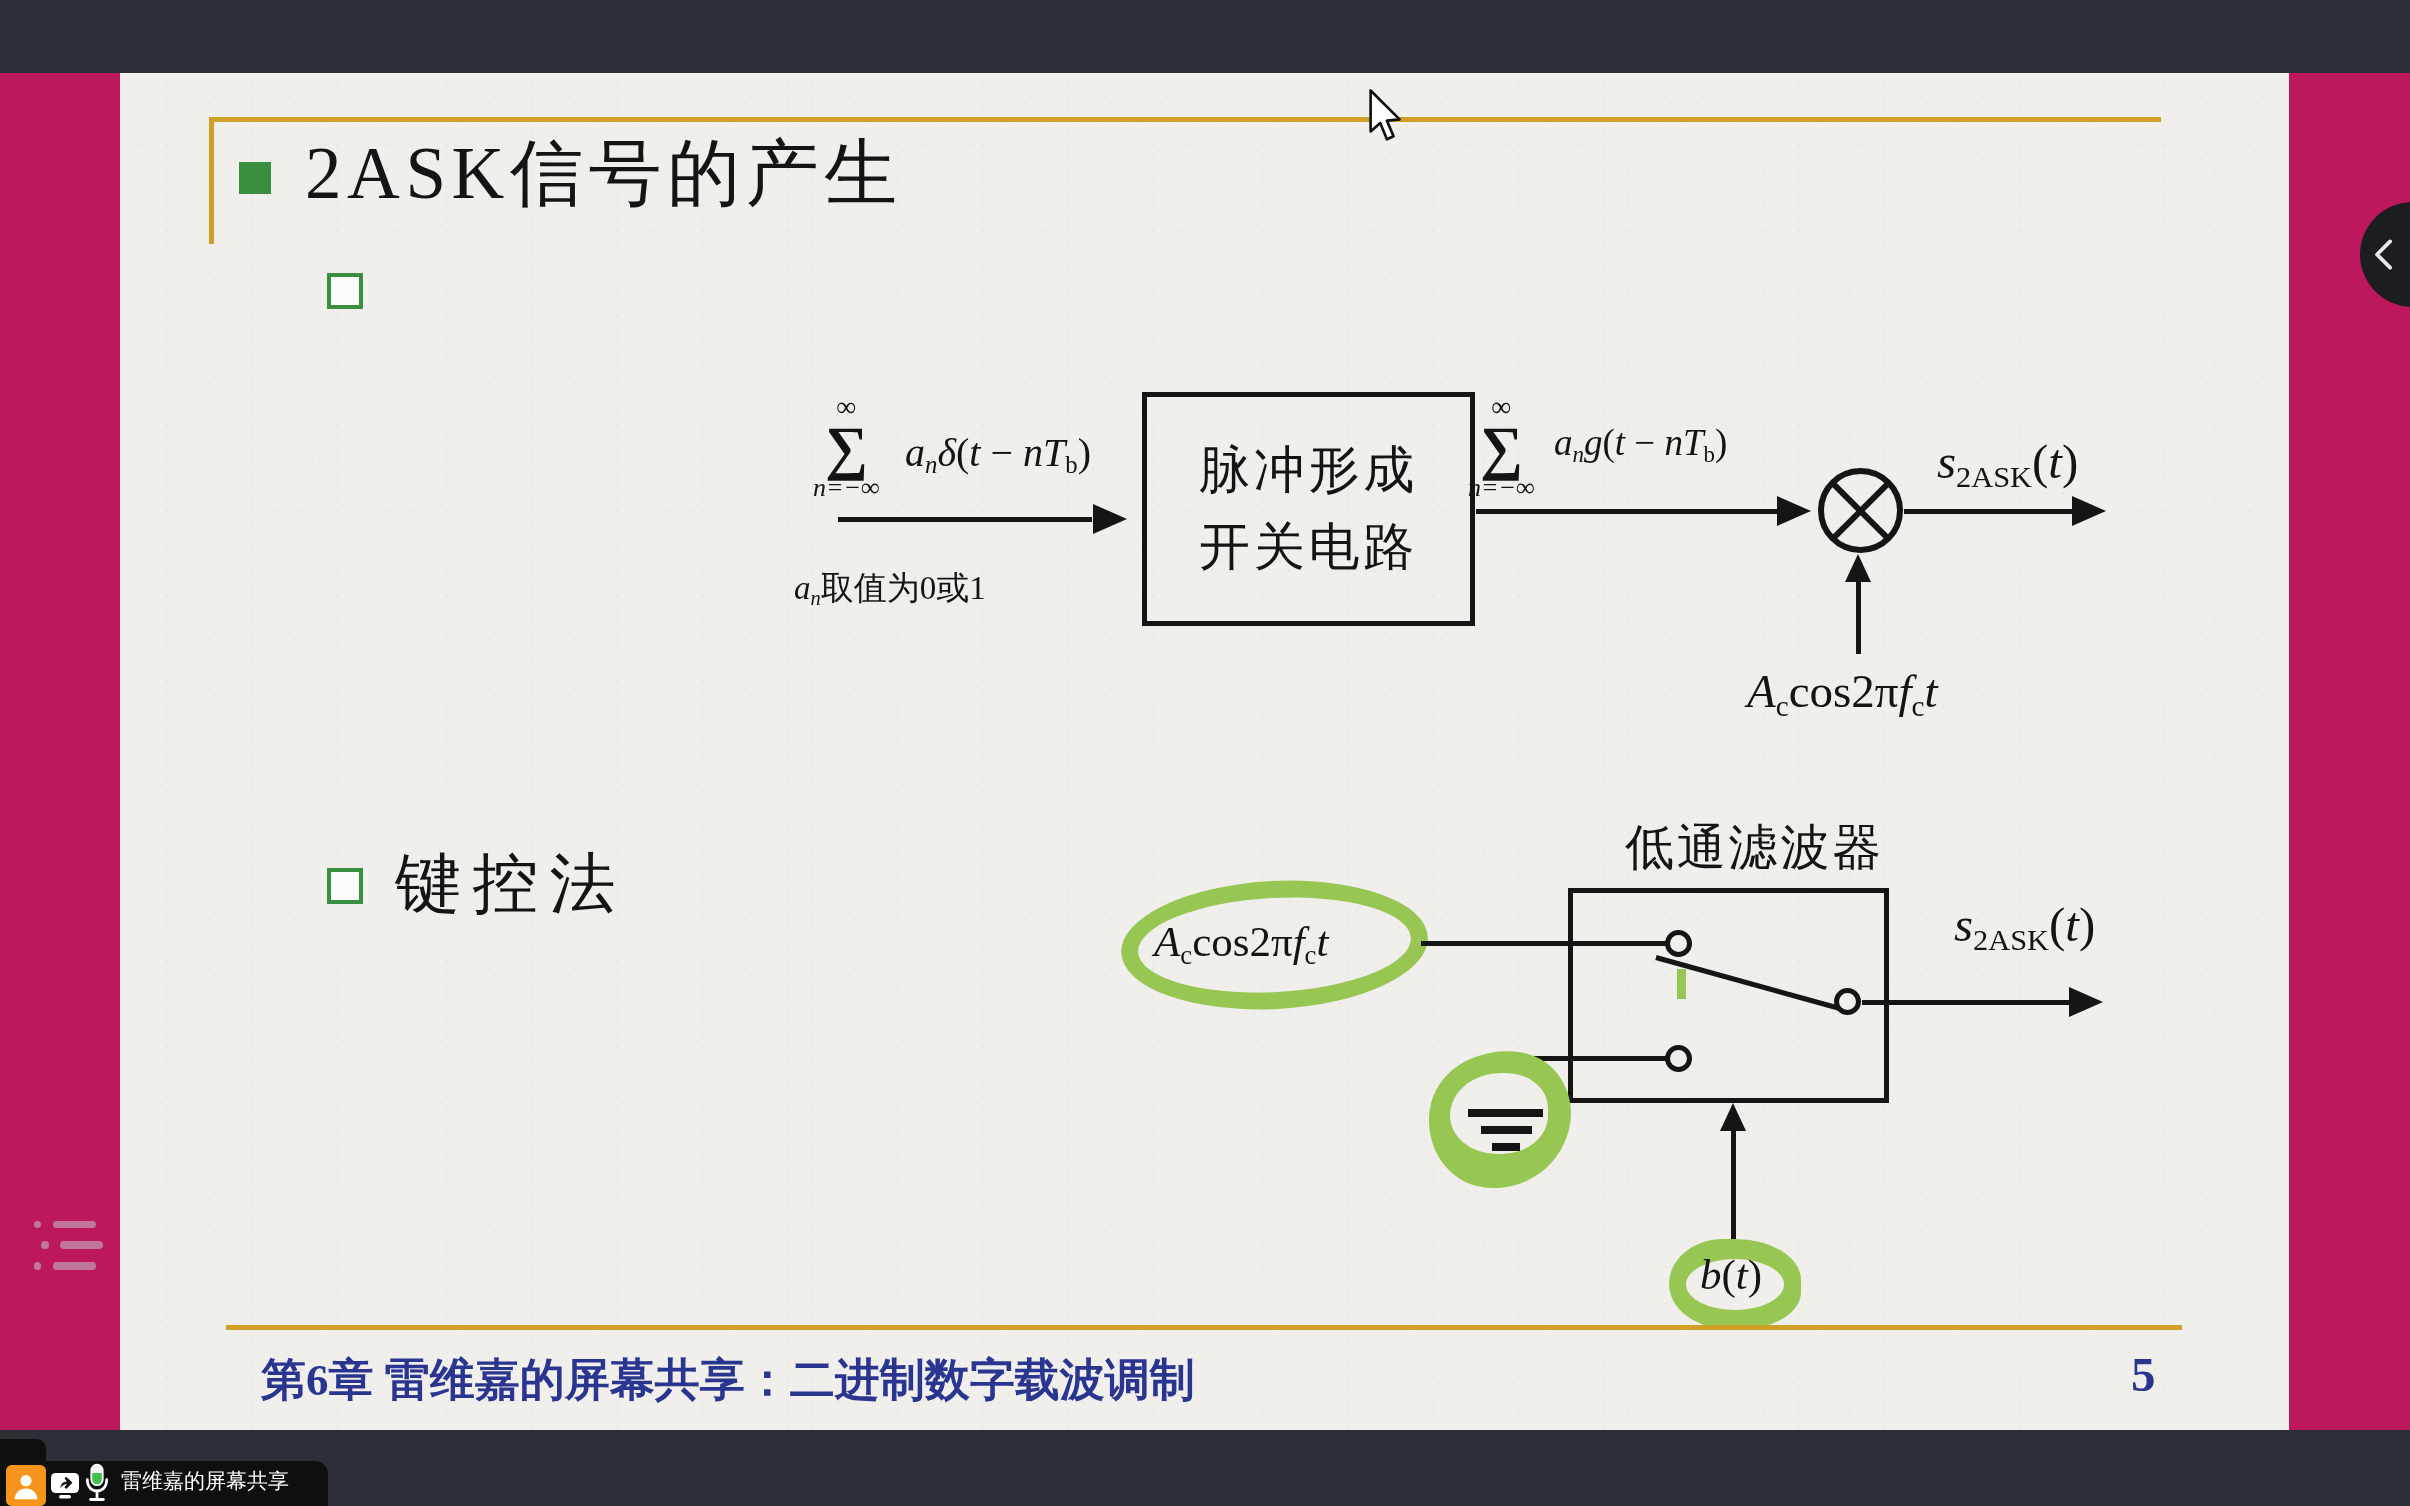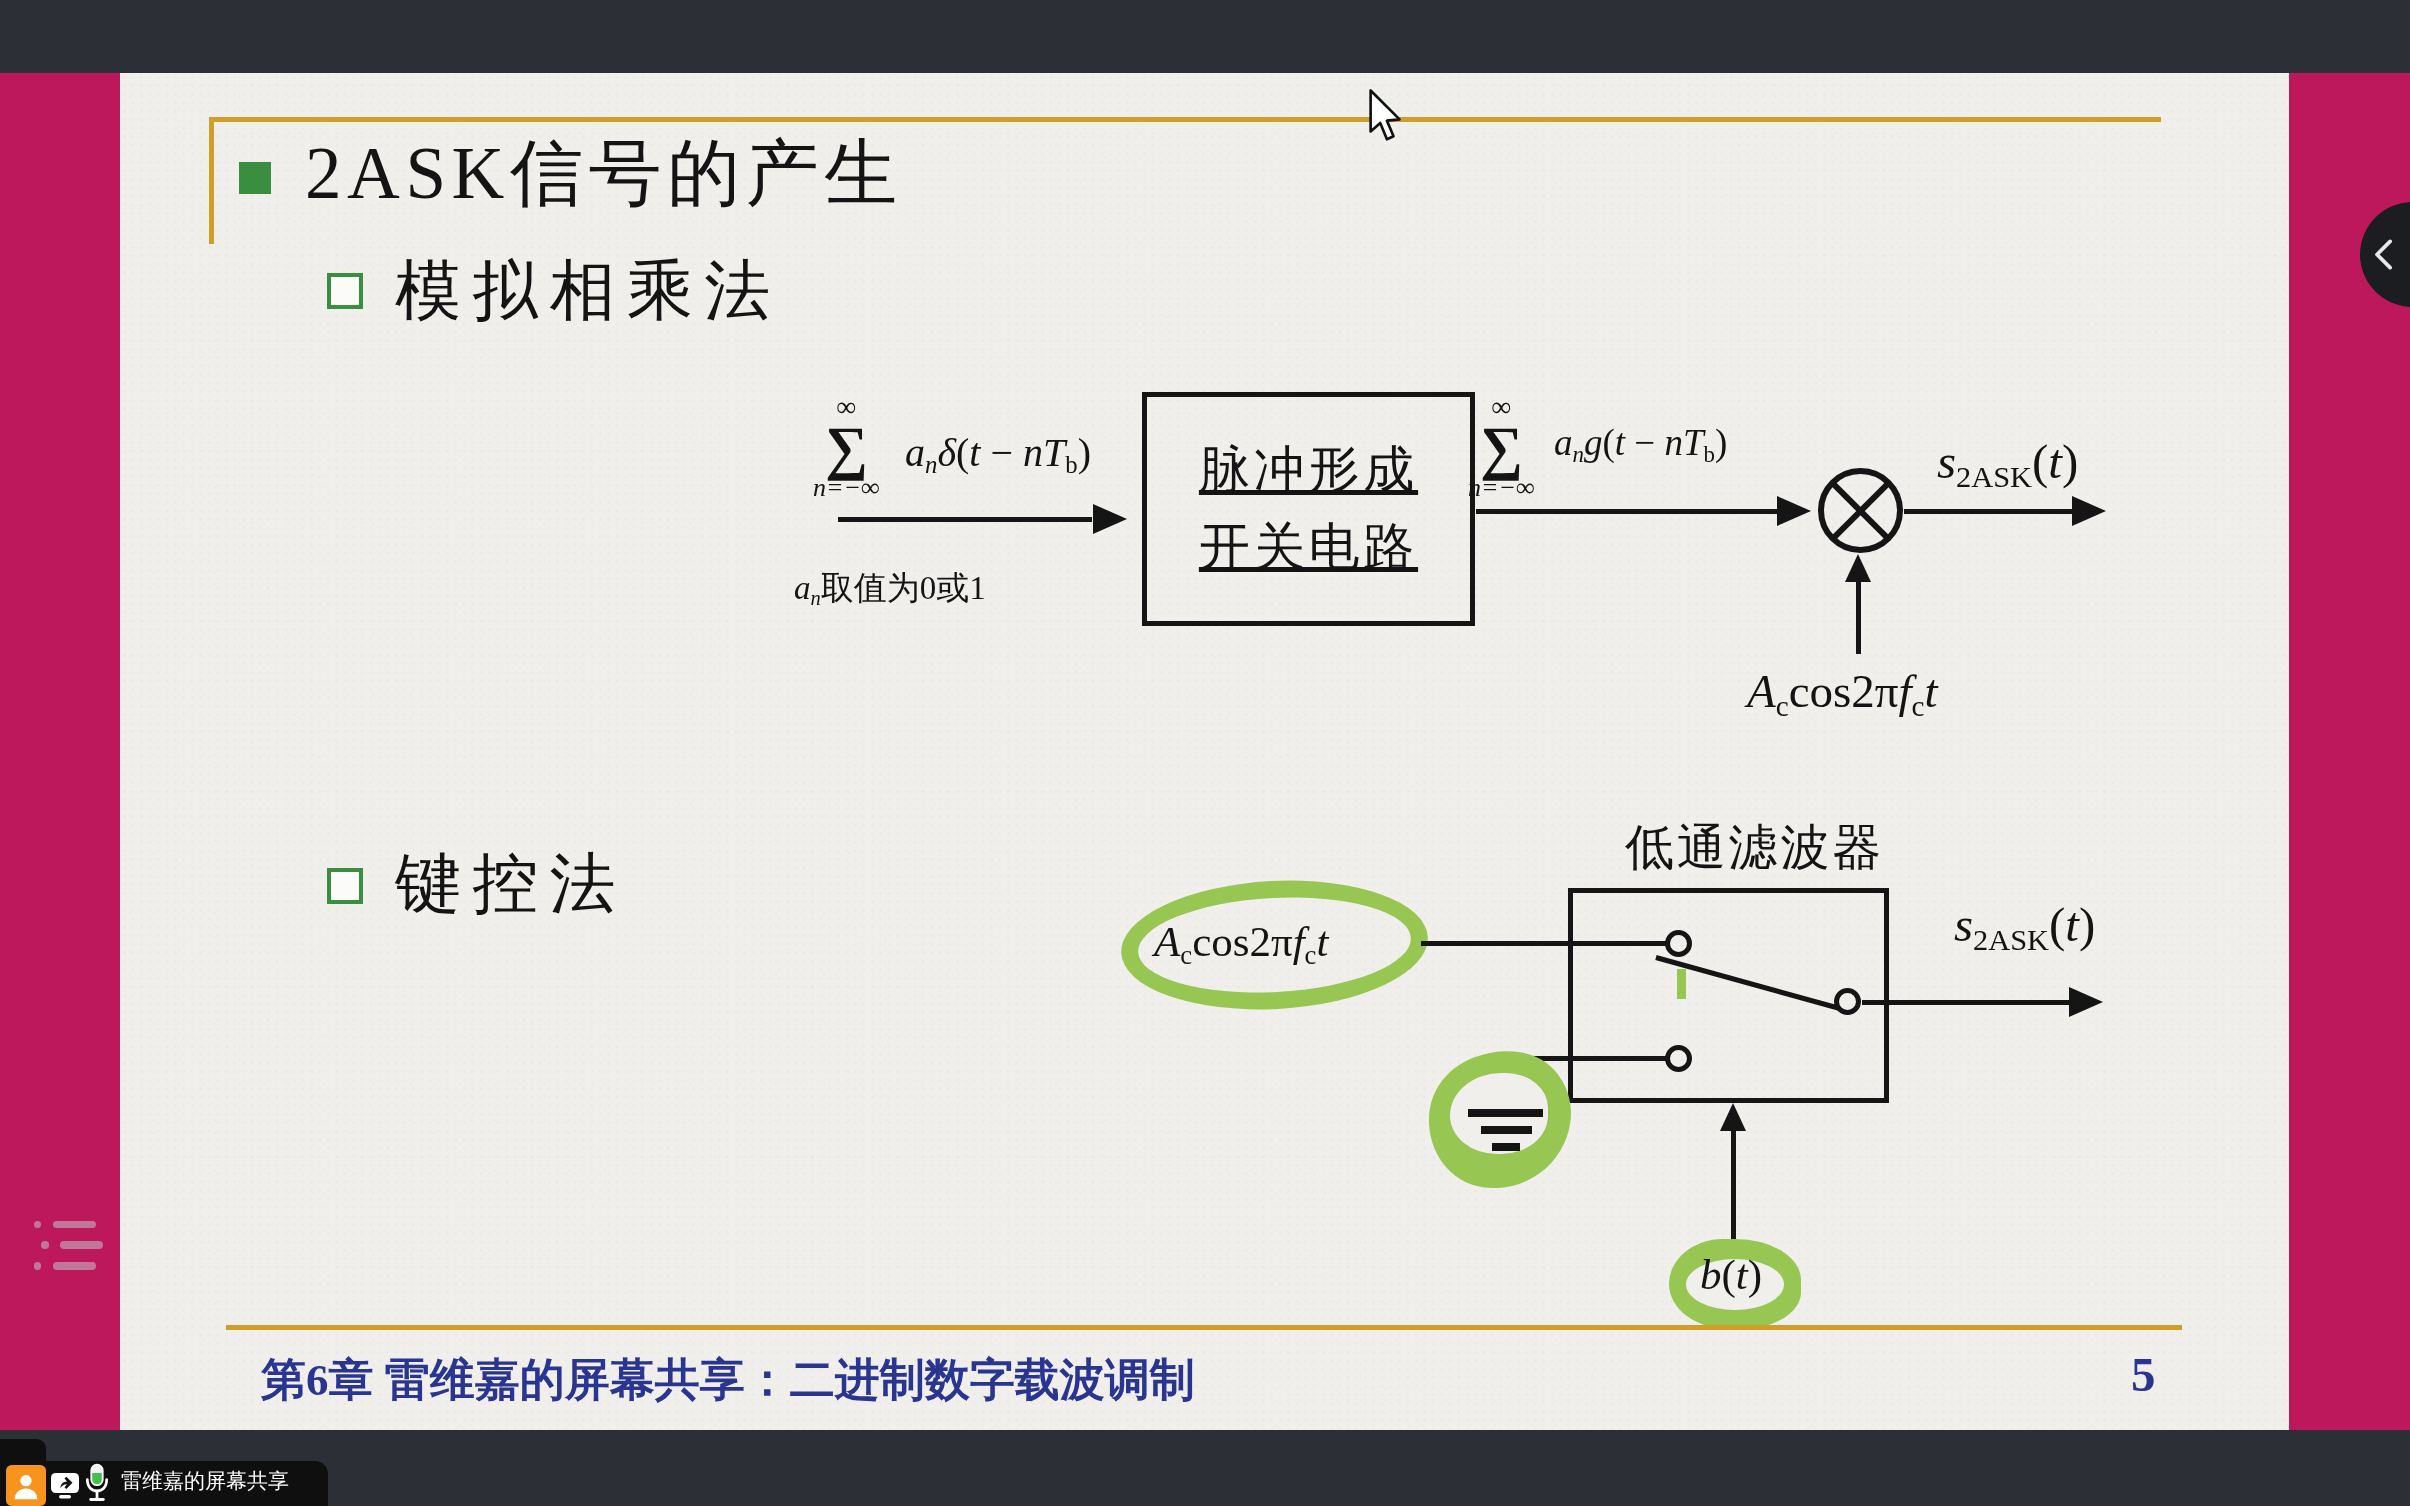--- a/index.html
+++ b/index.html
@@ -23,21 +23,21 @@
   .tk-r{font-style:normal;}
   .tk-si{font-style:italic;font-size:0.62em;vertical-align:-0.3em;}
   .tk-sr{font-style:normal;font-size:0.62em;vertical-align:-0.3em;}
   
   .bigsum{position:absolute;display:inline-flex;flex-direction:column;align-items:center;line-height:1;color:#141414;}
   .bigsum .lim-top{font-size:28px;}
   .bigsum .op{font-size:60px;font-weight:600;line-height:.9;}
   .bigsum .lim-bot{font-size:26px;font-style:italic;}
   
   .diagram-box{position:absolute;border:5.6px solid #151515;background:transparent;
-               display:flex;flex-direction:column;align-items:center;justify-content:center;gap:7.5px;text-decoration:underline;}
+               display:flex;flex-direction:column;align-items:center;justify-content:center;gap:7.5px;}
   .box-line{font-size:51px;letter-spacing:3.8px;}
   .terminal{position:absolute;width:17px;height:17px;border:5.6px solid #151515;border-radius:50%;background:#f0efec;}
   
   #mult{position:absolute;left:1698px;top:395px;width:73px;height:73px;border:6.6px solid #151515;border-radius:50%;}
   #mult .x1,#mult .x2{position:absolute;left:-0.9px;top:34px;width:75px;height:5.6px;background:#151515;}
   #mult .x1{transform:rotate(45deg);}  #mult .x2{transform:rotate(-45deg);}
   
   .hl{position:absolute;background:#97c653;}
   .hl-ring{position:absolute;border:17px solid #97c653;border-radius:50%;background:transparent;}
   
@@ -68,21 +68,20 @@
 
   <div class="abs" id="slide">
 
     <div class="abs gold" style="left:89px;top:44px;width:1952px;height:4.7px;"></div>
     <div class="abs gold" style="left:89px;top:44px;width:4.7px;height:127px;"></div>
 
     <div class="sq-filled" style="left:119px;top:89px;width:32px;height:32px;"></div>
     <div class="slide-text" style="left:185px;top:52px;font-size:73px;letter-spacing:5.6px;">2ASK信号的产生</div>
 
     <div class="sq-open" style="left:207px;top:200px;width:28px;height:28px;"></div>
-    <div class="slide-text" style="left:275px;top:173px;font-size:66px;letter-spacing:11.3px;">模拟相乘法</div>
 
     <div class="bigsum" style="left:693px;top:320px;">
       <span class="lim-top">∞</span>
       <span class="op">∑</span>
       <span class="lim-bot">n=−∞</span>
     </div>
     <div class="ftokens" style="left:785px;top:356px;font-size:40px;"><span class="tk-i">a</span><span class="tk-si">n</span><span class="tk-i">δ</span><span class="tk-r">(</span><span class="tk-i">t</span><span class="tk-r"> − </span><span class="tk-i">nT</span><span class="tk-sr">b</span><span class="tk-r">)</span></div>
 
     <div class="line" style="left:718px;top:444px;width:254px;height:4.7px;"></div>
     <div class="tri" style="left:973px;top:431px;border-left:34px solid #151515;border-top:15px solid transparent;border-bottom:15px solid transparent;"></div>

